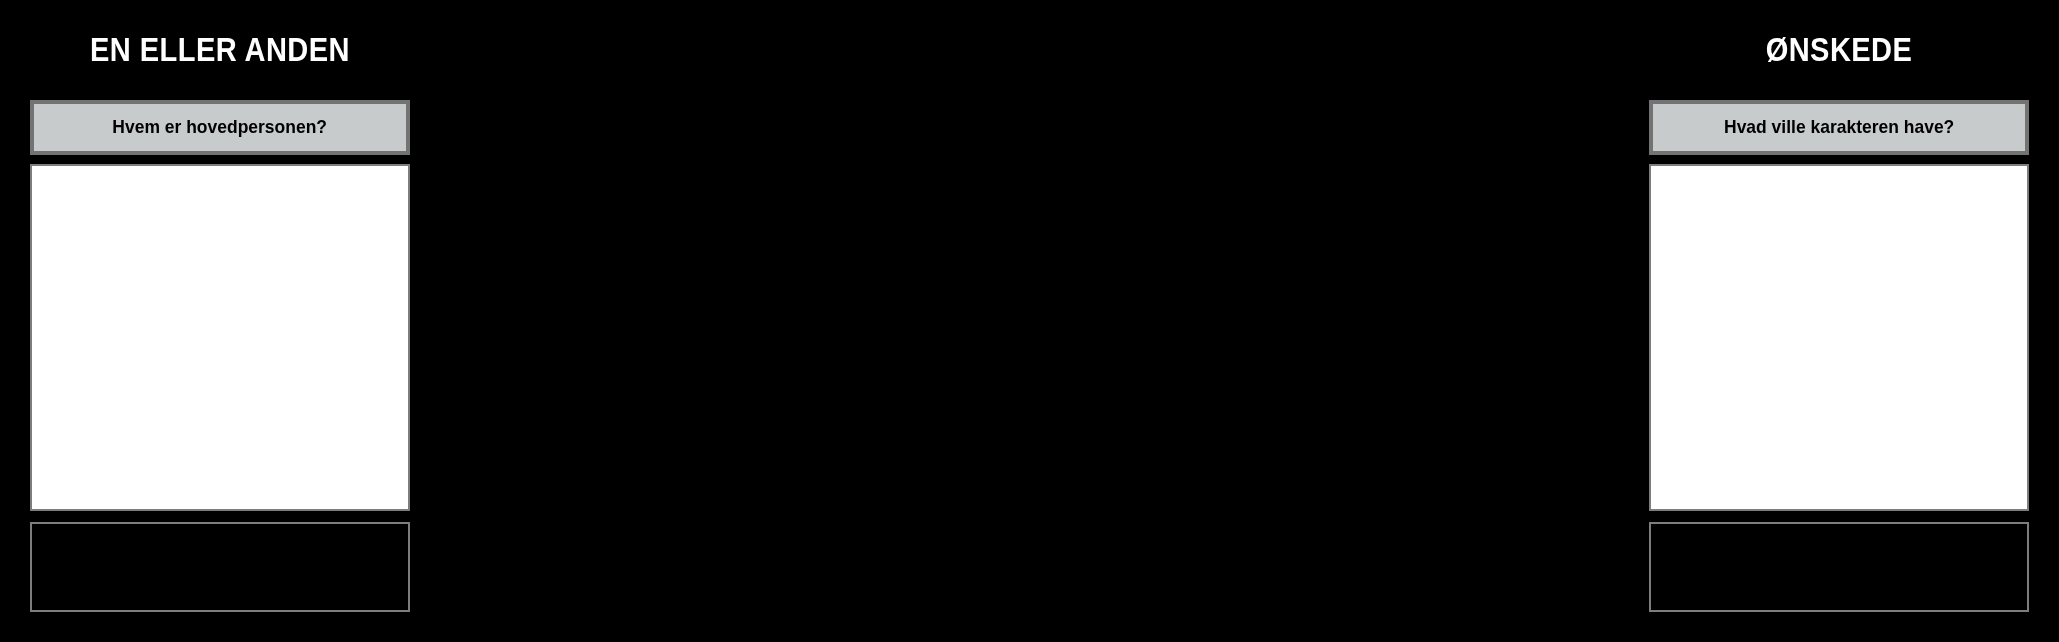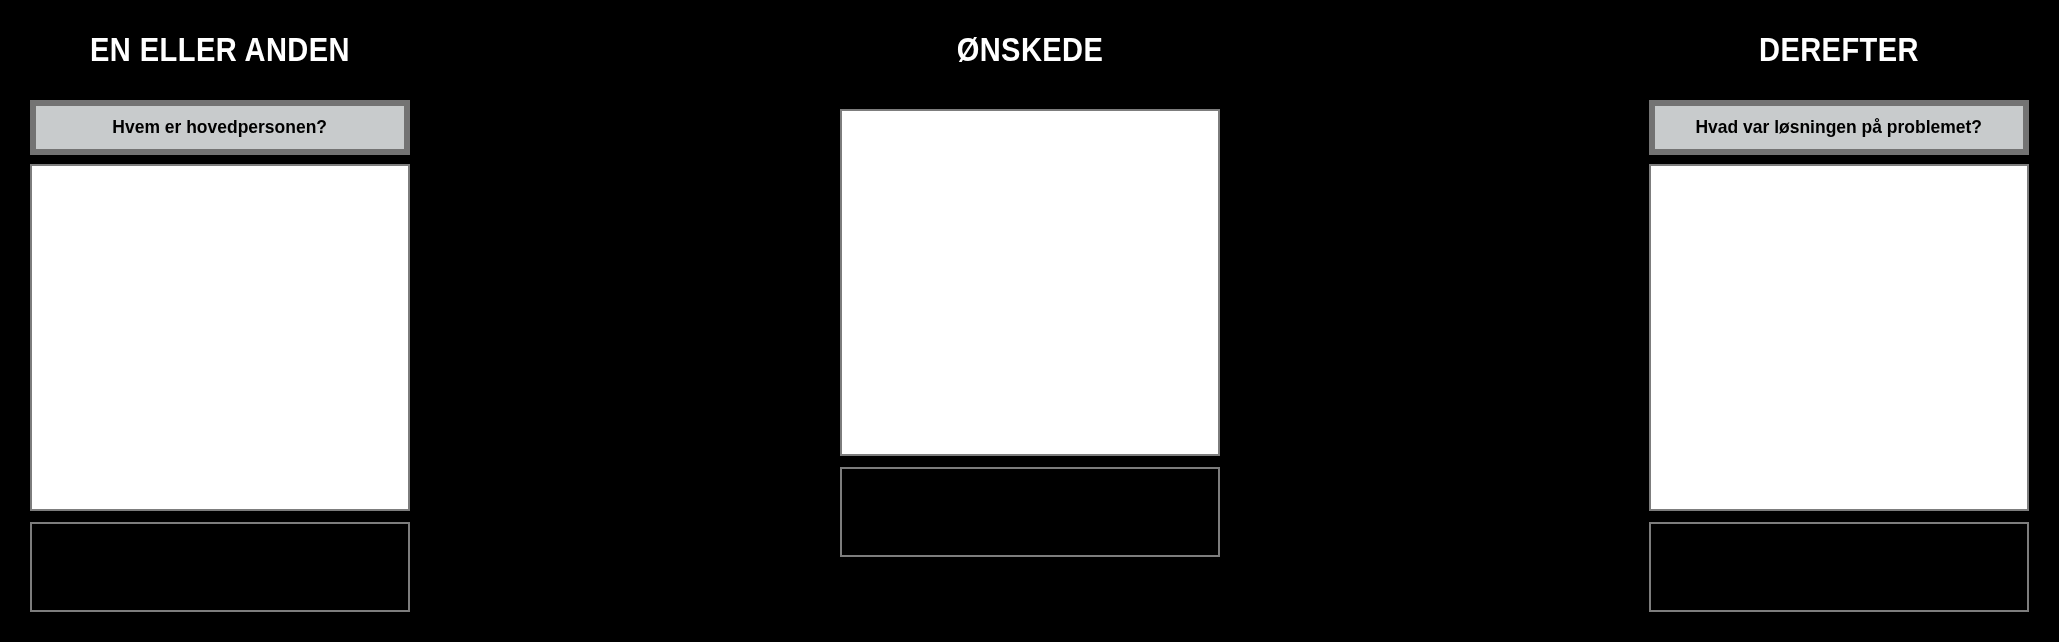--- a/index.html
+++ b/index.html
@@ -48,21 +48,21 @@
     letter-spacing: 0.5px;
     white-space: nowrap;
     transform: scaleX(0.88);
     transform-origin: center center;
     user-select: none;
   }
 
   .prompt-box {
     height: 55px;
     background: #c8cbcc;
-    border: 6px solid #737373;
+    border: 4px solid #737373;
     display: flex;
     align-items: center;
     justify-content: center;
     padding: 2px 16px;
   }
 
   .prompt-text {
     color: #000000;
     font-family: "Liberation Sans Narrow", "Liberation Sans", sans-serif;
     font-weight: bold;
@@ -97,28 +97,23 @@
     <div class="col-title">EN ELLER ANDEN</div>
     <div class="prompt-box">
       <span class="prompt-text">Hvem er hovedpersonen?</span>
     </div>
     <div class="canvas-box"></div>
     <div class="caption-box"></div>
   </div>
 
   <div class="column">
     <div class="col-title">ØNSKEDE</div>
+    <div class="prompt-box">
+      <span class="prompt-text">Hvad ville karakteren have?</span>
+    </div>
     <div class="canvas-box"></div>
     <div class="caption-box"></div>
   </div>
 
 
 
-  <div class="column">
-    <div class="col-title">DEREFTER</div>
-    <div class="prompt-box">
-      <span class="prompt-text">Hvad var løsningen på problemet?</span>
-    </div>
-    <div class="canvas-box"></div>
-    <div class="caption-box"></div>
-  </div>
 
 </div>
 
 </body></html>

